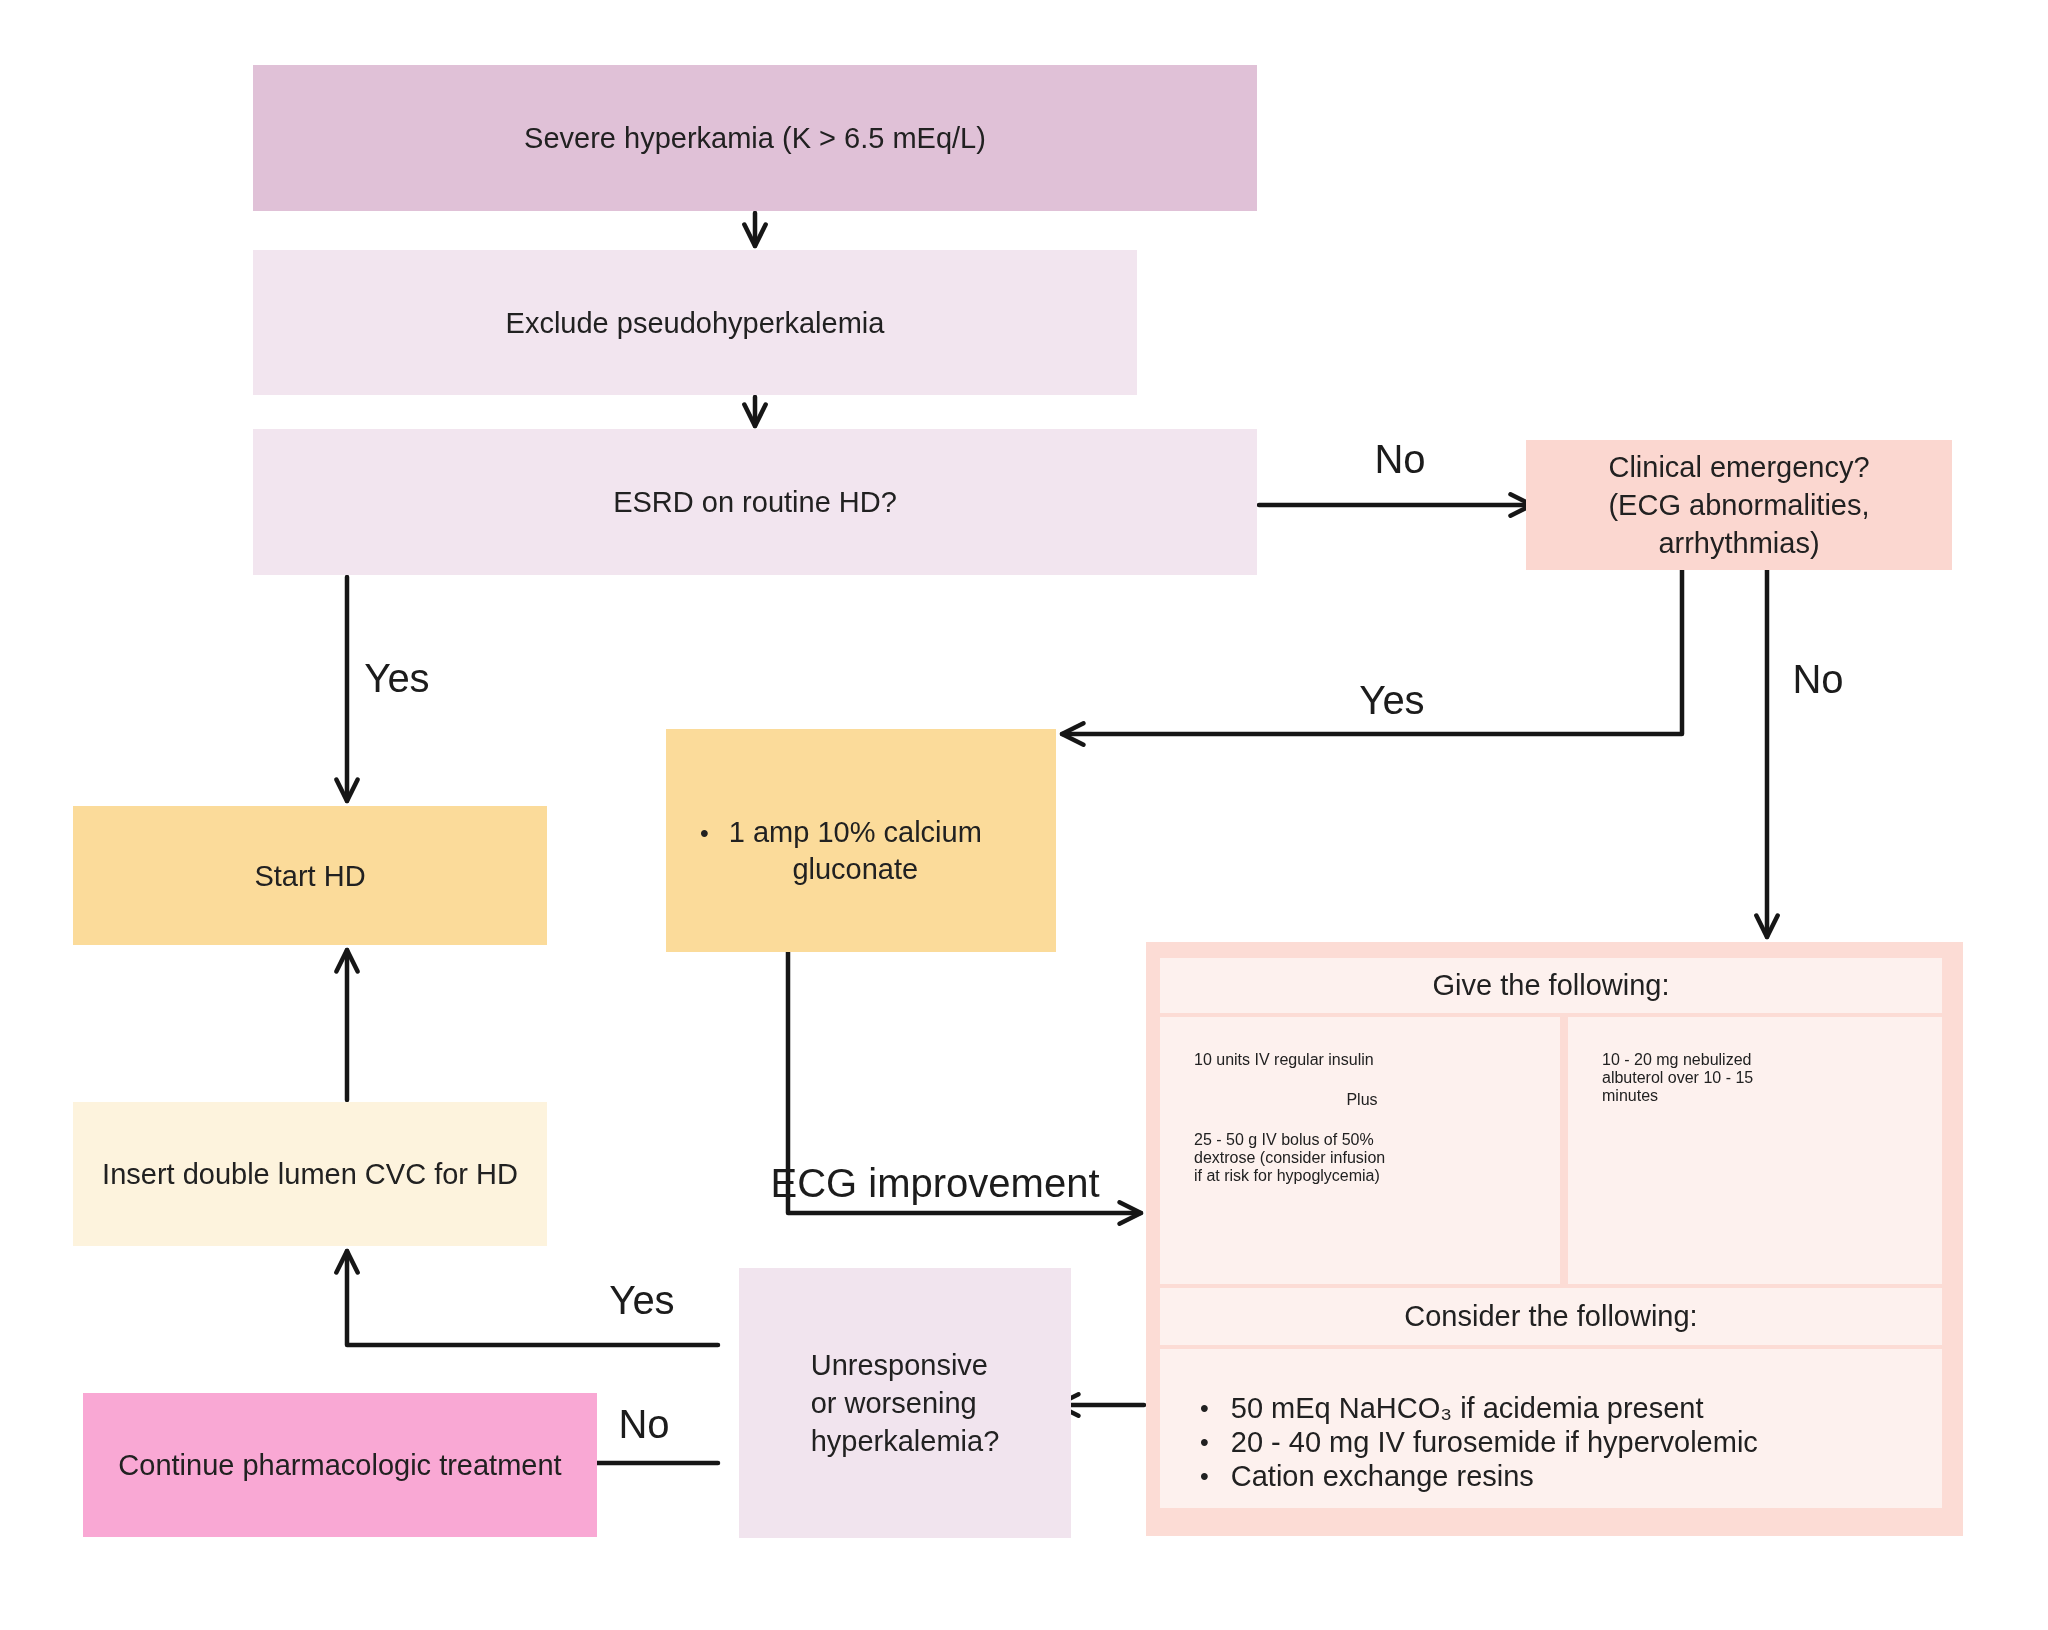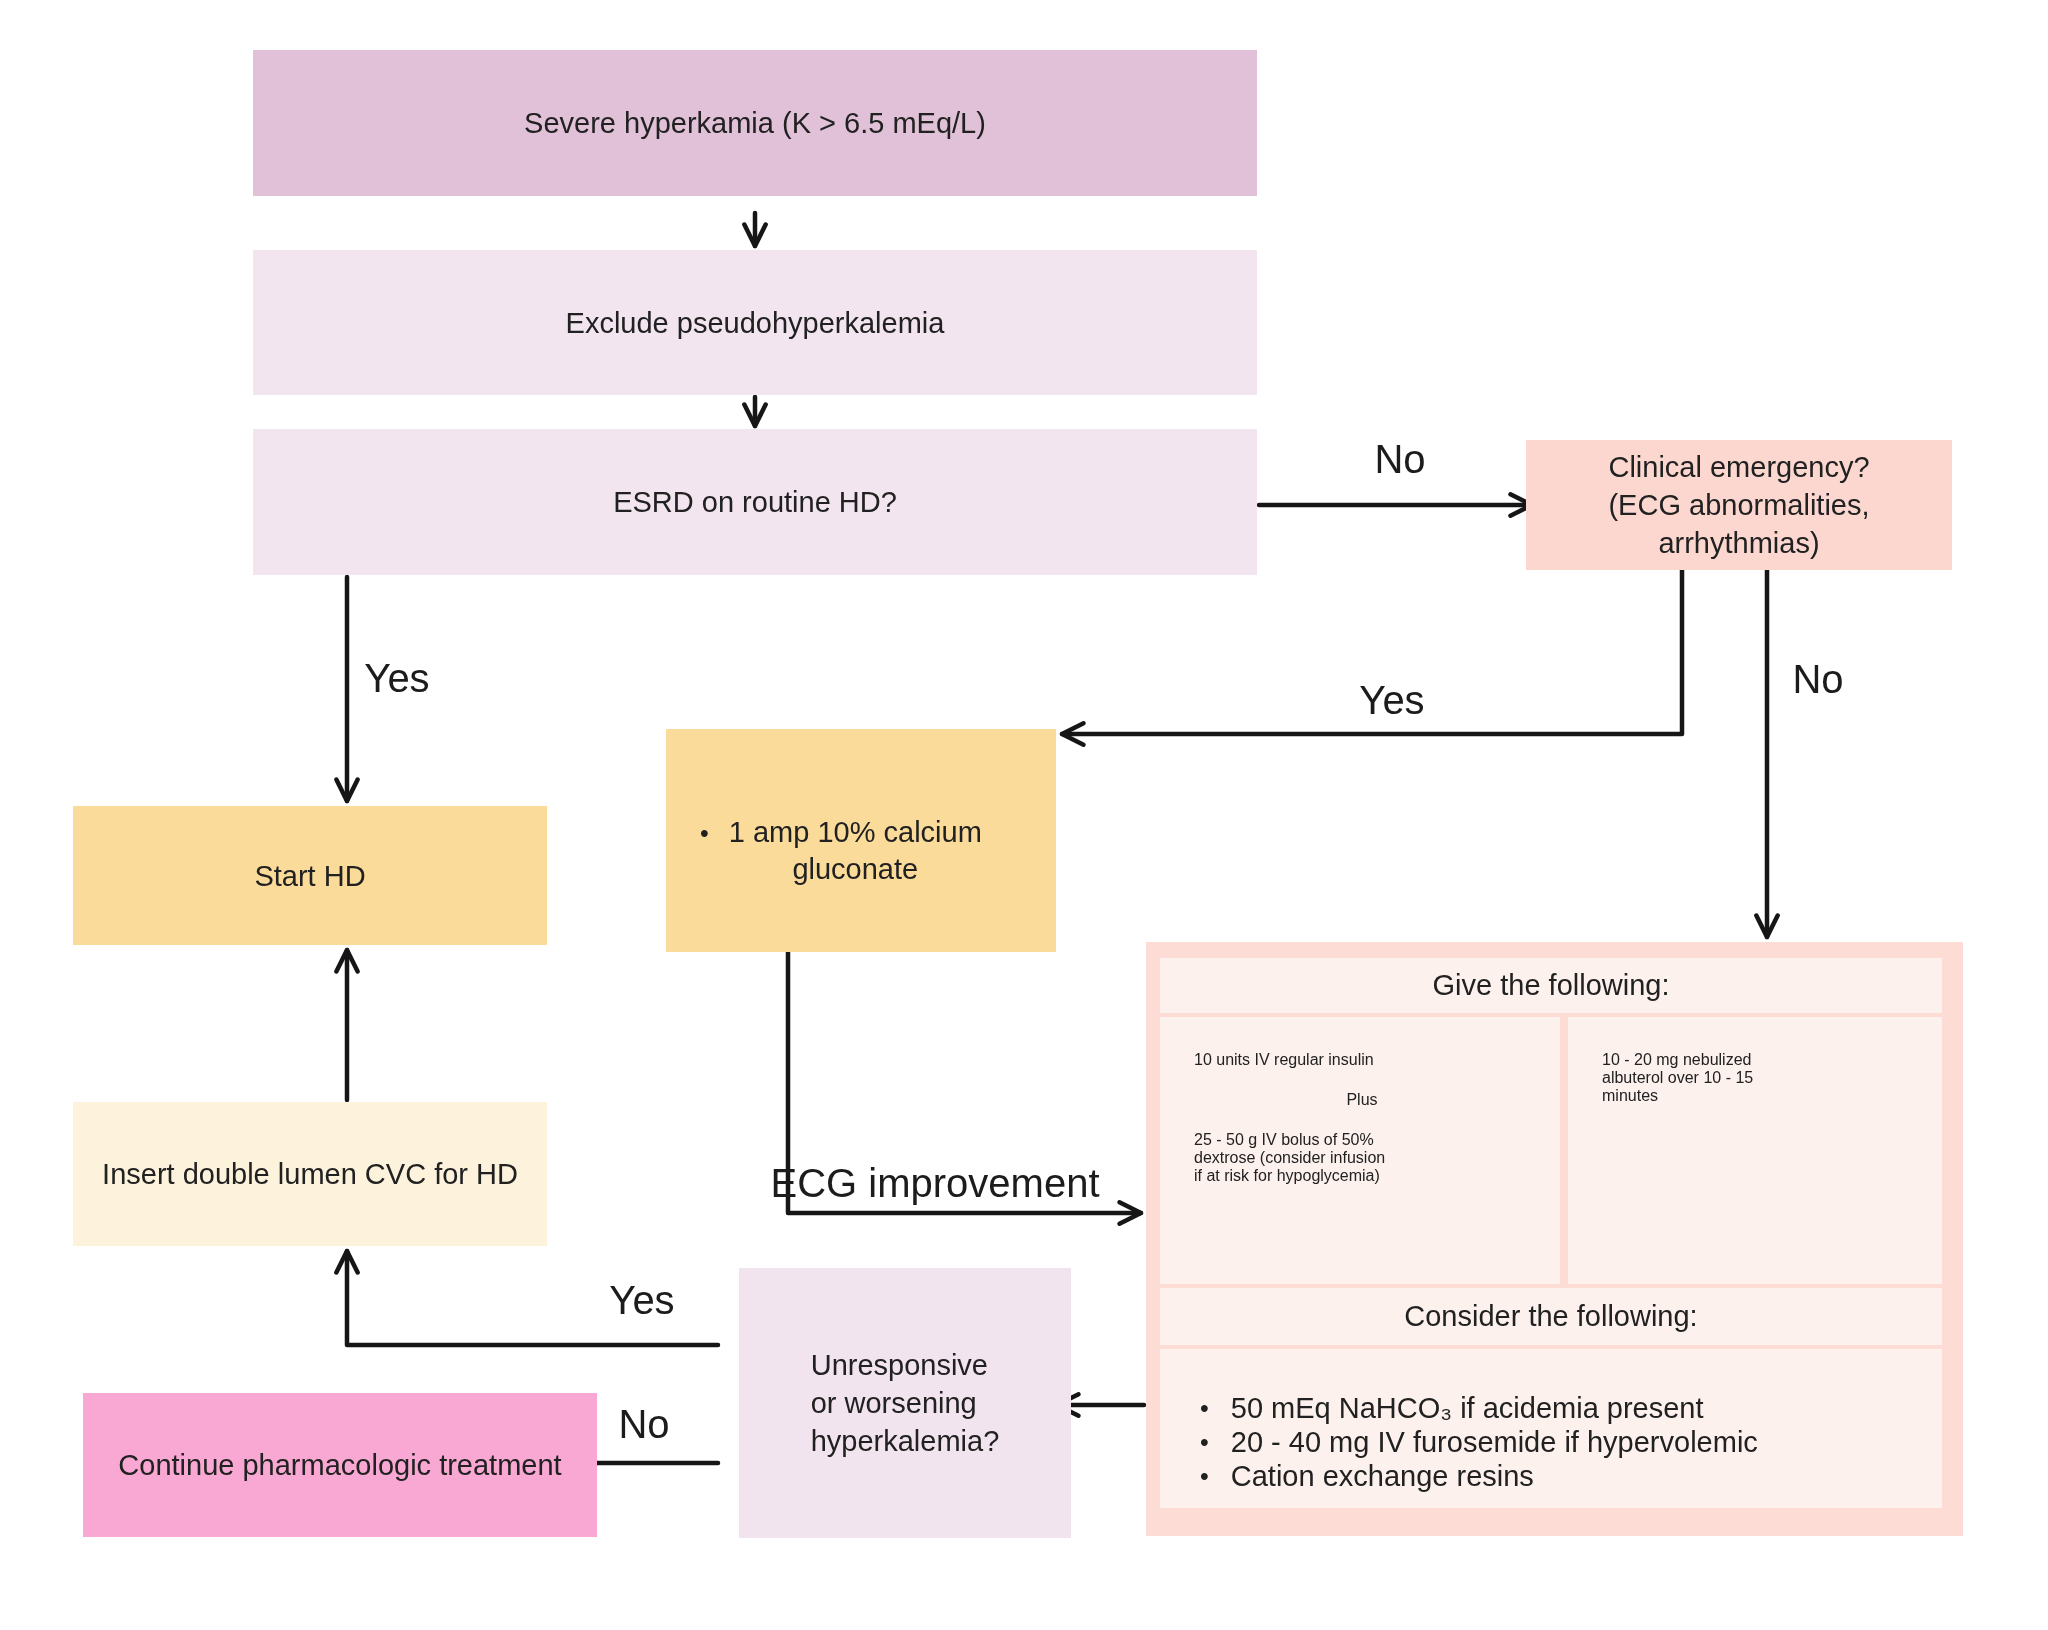--- a/index.html
+++ b/index.html
@@ -5,22 +5,22 @@
   html,body{margin:0;padding:0;background:#ffffff;}
   #canvas{
     position:relative;width:2048px;height:1630px;background:#ffffff;overflow:hidden;
     font-family:"Liberation Sans","DejaVu Sans",sans-serif;color:#212121;
   }
   .node{
     position:absolute;display:flex;align-items:center;justify-content:center;
     font-size:29px;line-height:38px;text-align:center;white-space:pre-line;
   }
   
-  #n-severe      {left:253px;top:50px;  width:1004px;height:146px;background:#e0c1d7;}
-  #n-exclude     {left:253px;top:250px; width:1004px;height:145px;background:#f2e5ef;}
+  #n-severe      {left:253px;top:65px;  width:1004px;height:146px;background:#e0c1d7;}
+  #n-exclude     {left:253px;top:250px; width:884px;height:145px;background:#f2e5ef;}
   #n-esrd        {left:253px;top:429px; width:1004px;height:146px;background:#f2e5ef;}
   #n-clinical    {left:1526px;top:440px;width:426px; height:130px;background:#fbd7d0;}
   #n-calcium     {left:666px;top:729px; width:390px; height:223px;background:#fbdb9a;
                   align-items:center;justify-content:flex-start;padding:0;}
   #n-start-hd    {left:73px;top:806px;  width:474px; height:139px;background:#fbdb9a;}
   #n-insert-cvc  {left:73px;top:1102px; width:474px; height:144px;background:#fdf3dd;}
   #n-continue    {left:83px;top:1393px; width:514px; height:144px;background:#f9a8d4;}
   #n-unresponsive{left:739px;top:1268px;width:332px; height:270px;background:#f1e4ee;
                   text-align:left;}
   

